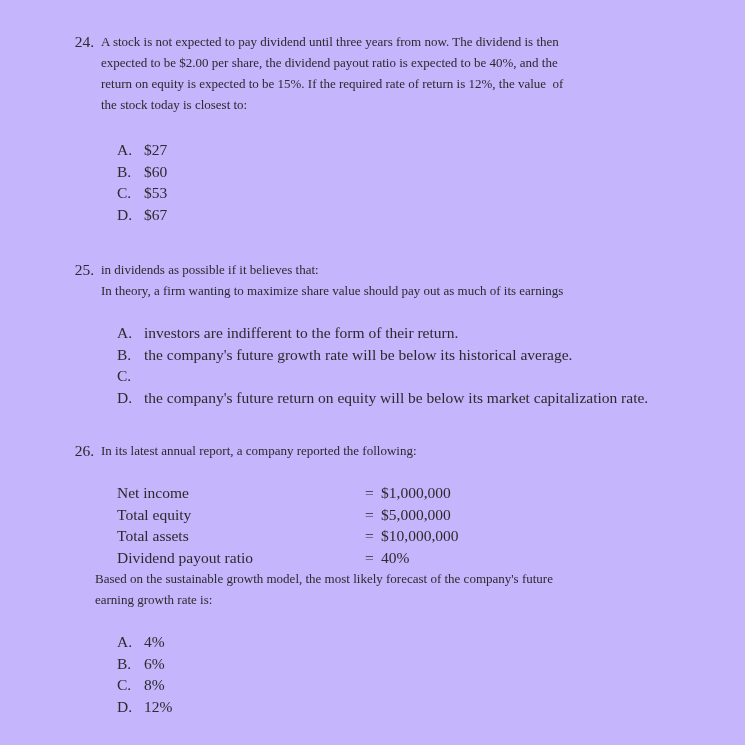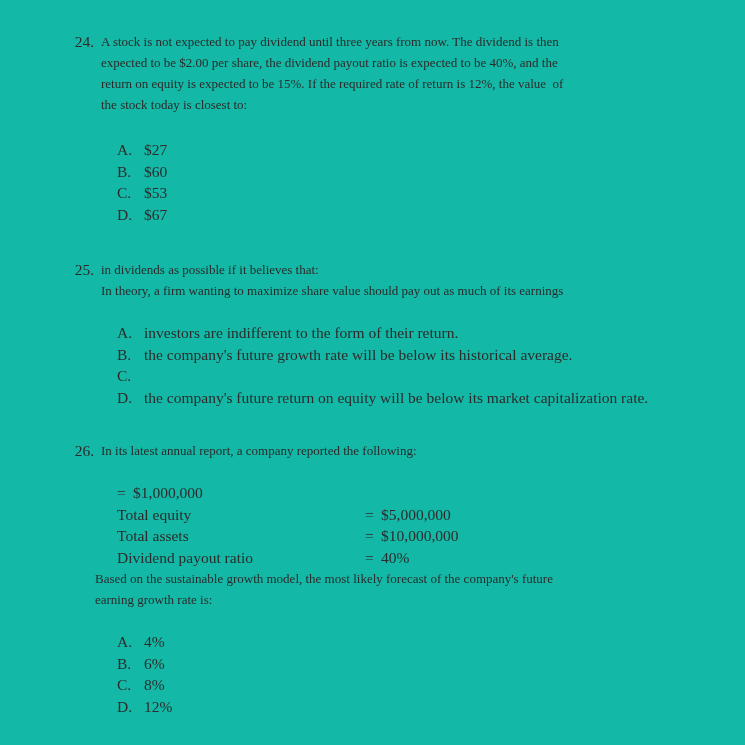--- a/index.html
+++ b/index.html
@@ -12,21 +12,21 @@
     background: #ffffff;
     font-family: "Liberation Serif", "DejaVu Serif", serif;
     color: #2b2b2b;
     overflow: hidden;
     position: relative;
   }
   .page {
     position: relative;
     width: 745px;
     height: 745px;
-    background: #14b8a6;
+    background: #c4b5fd;
   }
 
   
   .question {
     position: absolute;
     left: 0;
     width: 745px;
   }
   .q-row {
     display: flex;
@@ -187,20 +187,21 @@
       <div class="q-num">26.</div>
       <div class="q-body">
         <div class="q-line">In its latest annual report, a company reported the following:</div>
       </div>
     </div>
   </div>
 
   <div id="q26-tab">
     <div class="fin-table">
       <div class="fin-row">
+        <span class="fin-label">Net income</span>
         <span class="fin-eq">=</span>
         <span class="fin-value">$1,000,000</span>
       </div>
       <div class="fin-row">
         <span class="fin-label">Total equity</span>
         <span class="fin-eq">=</span>
         <span class="fin-value">$5,000,000</span>
       </div>
       <div class="fin-row">
         <span class="fin-label">Total assets</span>

